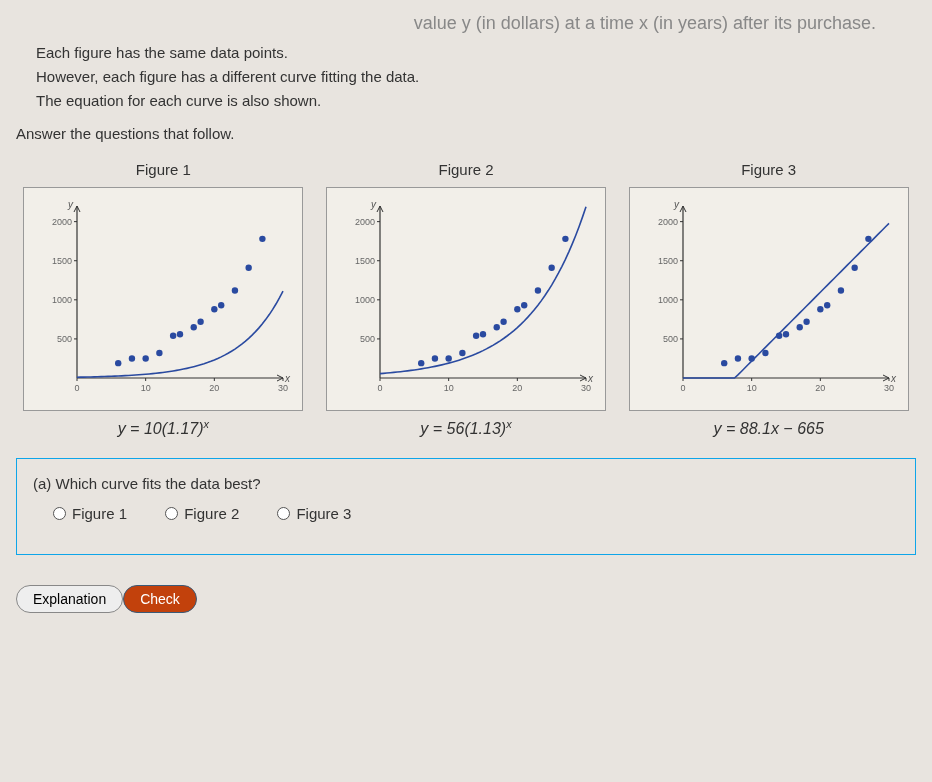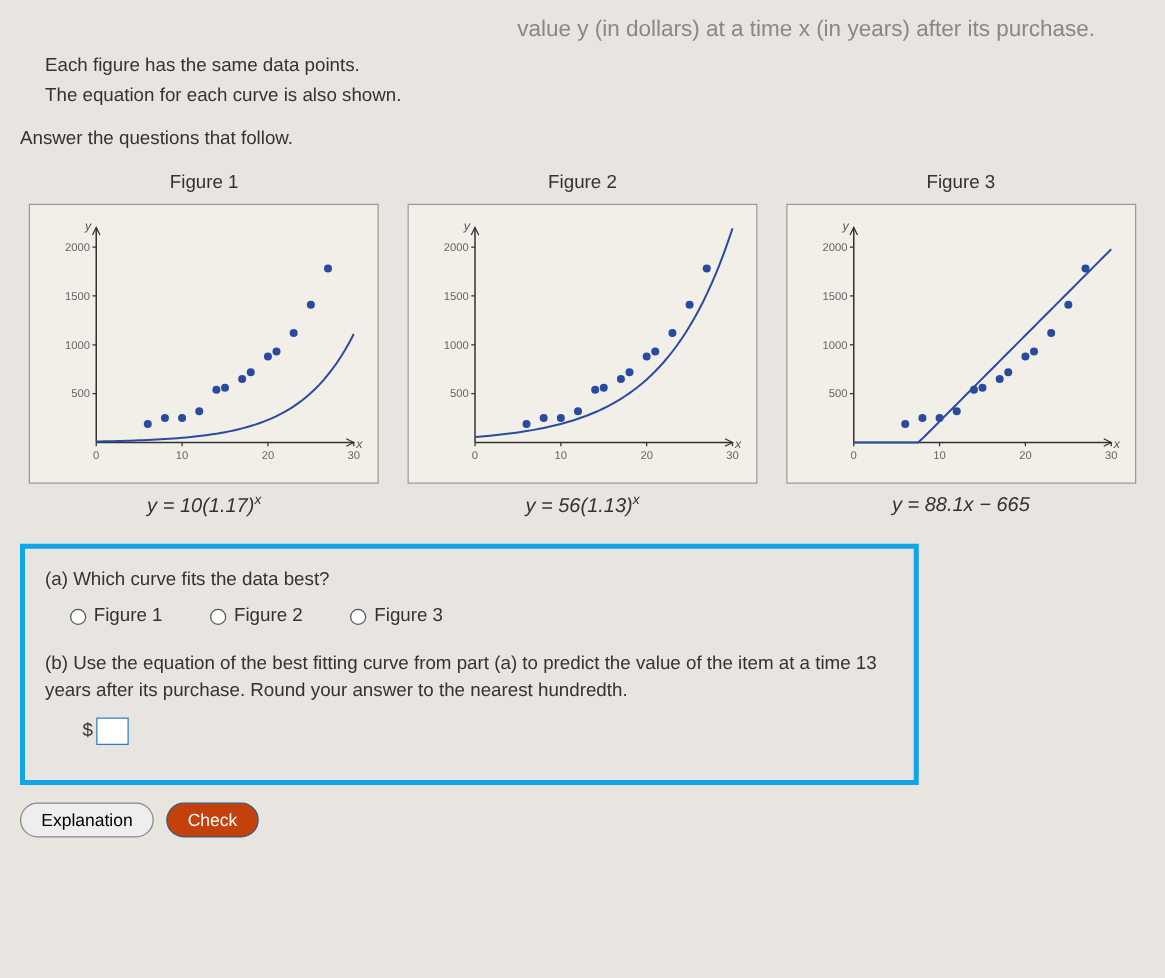--- a/index.html
+++ b/index.html
@@ -16,40 +16,41 @@
     .top-fragment { color: #888; font-size: 18px; margin-bottom: 6px; text-align: right; padding-right: 40px; }
     .intro p { margin-bottom: 2px; margin-left: 20px; }
     .answer-prompt { margin-top: 12px; margin-bottom: 14px; }
     .figures-row { display: flex; justify-content: space-between; gap: 8px; margin: 8px 0 18px 0; }
     .figure-col { flex: 1; display: flex; flex-direction: column; align-items: center; }
     .figure-title { font-size: 15px; margin-bottom: 6px; text-align: center; }
     .chart-box { border: 1px solid #999; background: #f2efe9; padding: 6px; width: 280px; }
     svg.chart { display: block; width: 100%; height: 210px; }
     .equation { font-style: italic; font-size: 16px; margin-top: 6px; text-align: center; }
     .equation sup { font-size: 11px; }
-    .questions-box { border: 4px solid #0ea5e9; padding: 14px 16px; width: 719px; margin-top: 0; }
+    .questions-box { border: 1px solid #0ea5e9; padding: 14px 16px; width: 900px; margin-top: 0; }
     .q-block { margin-bottom: 14px; }
     .q-label { display: inline; }
     .radio-row { margin-top: 8px; margin-left: 20px; }
     .radio-opt { display: inline-flex; align-items: center; margin-right: 34px; font-size: 15px; }
     .radio-circle { width: 13px; height: 13px; border: 1.5px solid #555; border-radius: 50%; margin-right: 6px; background: #fff; }
     .answer-input-row { margin-left: 30px; margin-top: 10px; display: flex; align-items: center; }
     .dollar { margin-right: 3px; }
     .num-input { width: 26px; height: 22px; border: 1.5px solid #2e7bbd; background: #fff; }
-    .bottom-row { margin-top: 14px; display: flex; gap: 10px; align-items: flex-start; }
+    .bottom-row { margin-top: 30px; display: flex; align-items: flex-start; }
     .btn { border: 1px solid #888; border-radius: 14px; padding: 5px 16px; font-size: 14px; background: #eee; cursor: pointer; }
     .btn.check { background: #c2410c; color: #fff; border-color: #3a5a78; }
   </style>
 </head>
 <body>
 
 <div class="top-fragment">value y (in dollars) at a time x (in years) after its purchase.</div>
 
 <div class="intro">
   <p>Each figure has the same data points.</p>
+  <p>However, each figure has a different curve fitting the data.</p>
   <p>The equation for each curve is also shown.</p>
 </div>
 
 <p class="answer-prompt">Answer the questions that follow.</p>
 
 <div class="figures-row">
   <div class="figure-col">
     <div class="figure-title">Figure 1</div>
     <div class="chart-box">
       <svg class="chart" viewBox="0 0 260 210">
@@ -203,26 +204,18 @@
       <span class="radio-opt">
         <span class="radio-circle"></span>
         <span>Figure 2</span>
       </span>
       <span class="radio-opt">
         <span class="radio-circle"></span>
         <span>Figure 3</span>
       </span>
     </div>
   </div>
-  <div class="q-block">
-    <span class="q-label">(b)</span>
-    <span>Use the equation of the best fitting curve from part (a) to predict the value of the item at a time 13 years after its purchase. Round your answer to the nearest hundredth.</span>
-    <div class="answer-input-row">
-      <span class="dollar">$</span>
-      <span class="num-input"></span>
-    </div>
-  </div>
 </div>
 
 <div class="bottom-row">
   <button class="btn">Explanation</button>
   <button class="btn check">Check</button>
 </div>
 
 </body></html>

